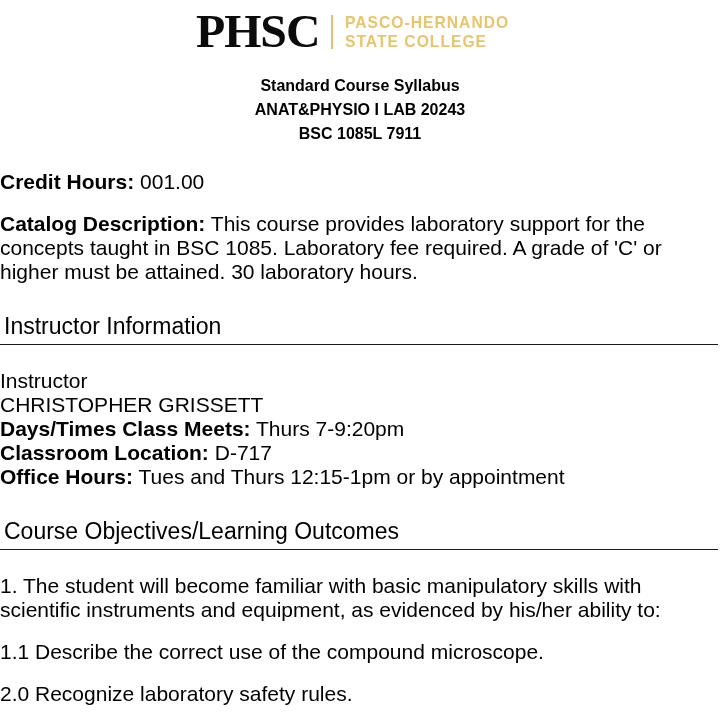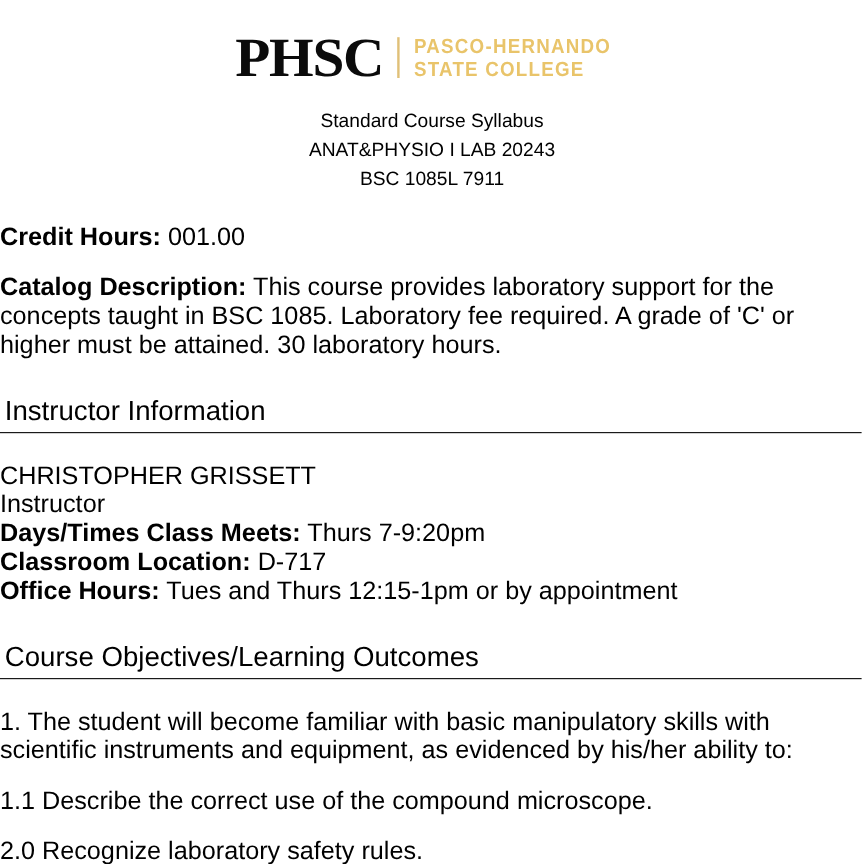--- a/index.html
+++ b/index.html
@@ -18,21 +18,21 @@
   .page {
     width: 720px;
     box-sizing: border-box;
   }
 
   
   .logo-wrap {
     display: flex;
     justify-content: center;
     align-items: center;
-    padding-top: 22px;
+    padding-top: 6px;
     height: 52px;
   }
   .logo {
     display: flex;
     align-items: center;
     height: 44px;
   }
   .logo-mark {
     font-family: "Liberation Serif", serif;
     font-weight: bold;
@@ -65,21 +65,21 @@
 
   
   .title-block {
     text-align: center;
     font-weight: bold;
     font-size: 16px;
     line-height: 24px;
     margin-top: 16px;
   }
   .title-block div {
-    font-weight: normal;
+    font-weight: bold;
   }
 
   
   .para {
     font-size: 21px;
     line-height: 24px;
     margin: 0;
     padding: 0;
   }
   .spacer-16 { height: 18px; }
@@ -138,22 +138,22 @@
     <span>This course provides laboratory support for the concepts taught in BSC 1085. Laboratory fee required. A grade of 'C' or higher must be attained. 30 laboratory hours.</span>
   </p>
 
   <div class="spacer-22"></div>
 
   <h2 class="section-heading">Instructor Information</h2>
   <hr class="rule">
 
   <div class="spacer-22"></div>
 
+  <p class="para">Instructor</p>
   <p class="para">CHRISTOPHER GRISSETT</p>
-  <p class="para">Instructor</p>
 
   <p class="para">
     <span class="lbl">Days/Times Class Meets:</span>
     <span>Thurs 7-9:20pm</span>
   </p>
   <p class="para">
     <span class="lbl">Classroom Location:</span>
     <span>D-717</span>
   </p>
   <p class="para">

